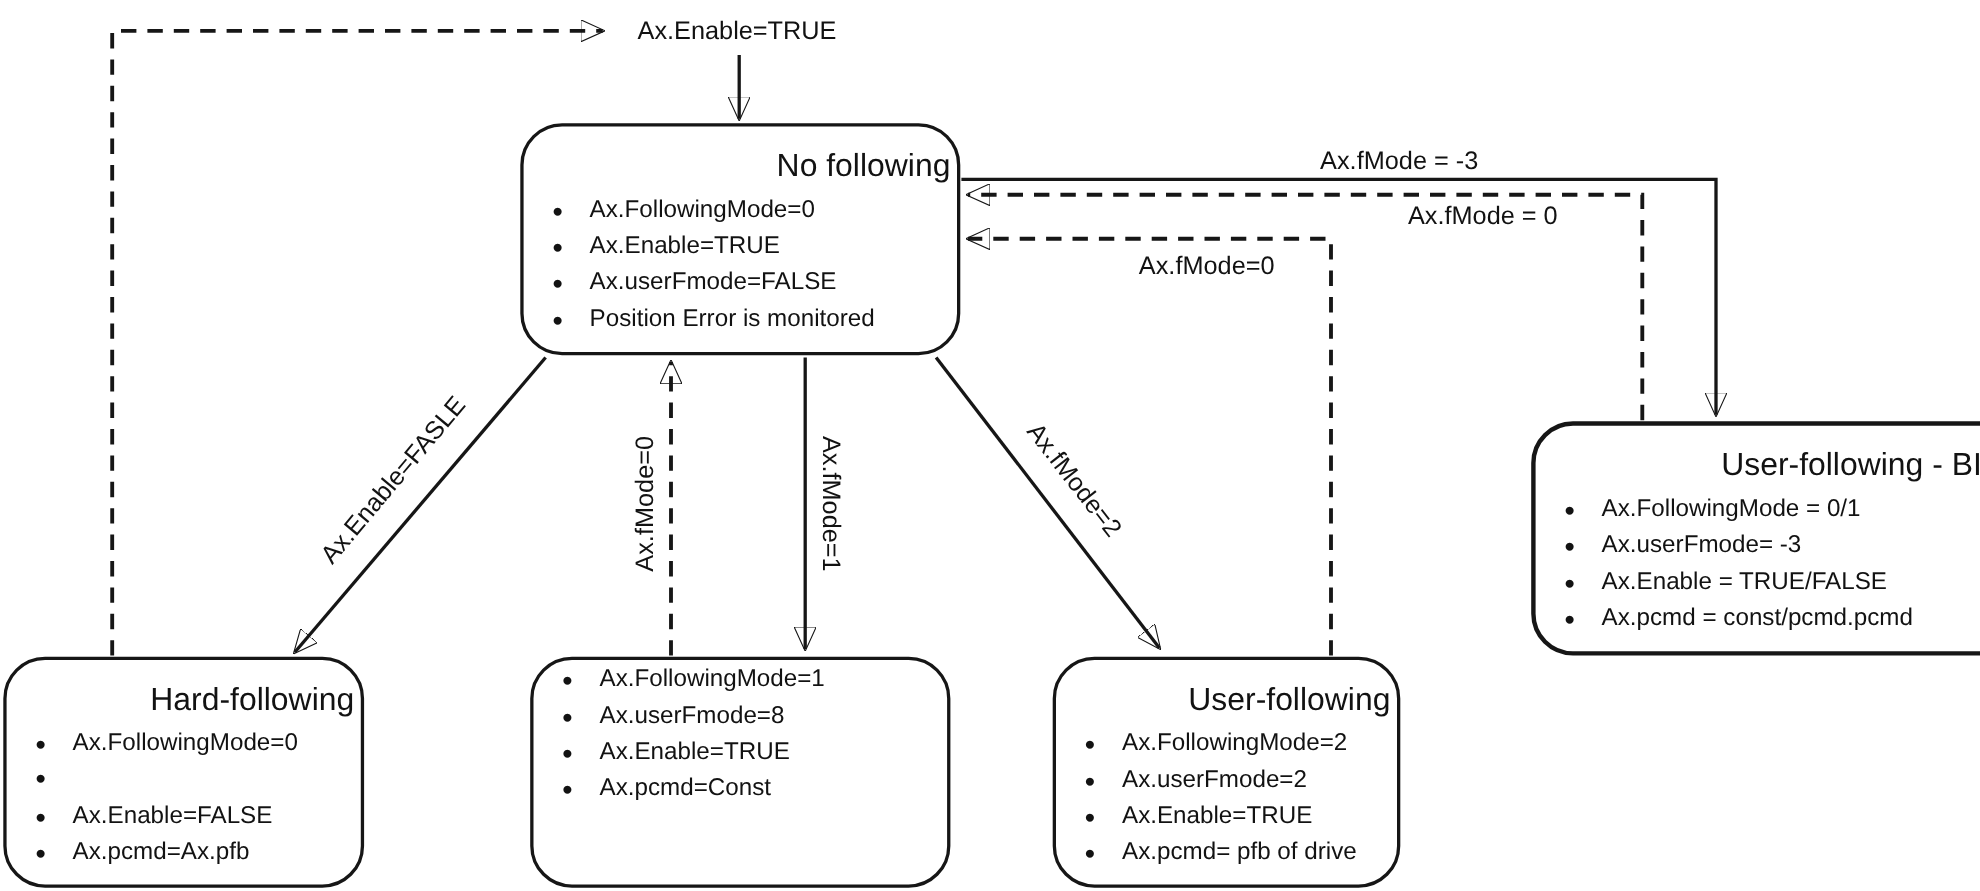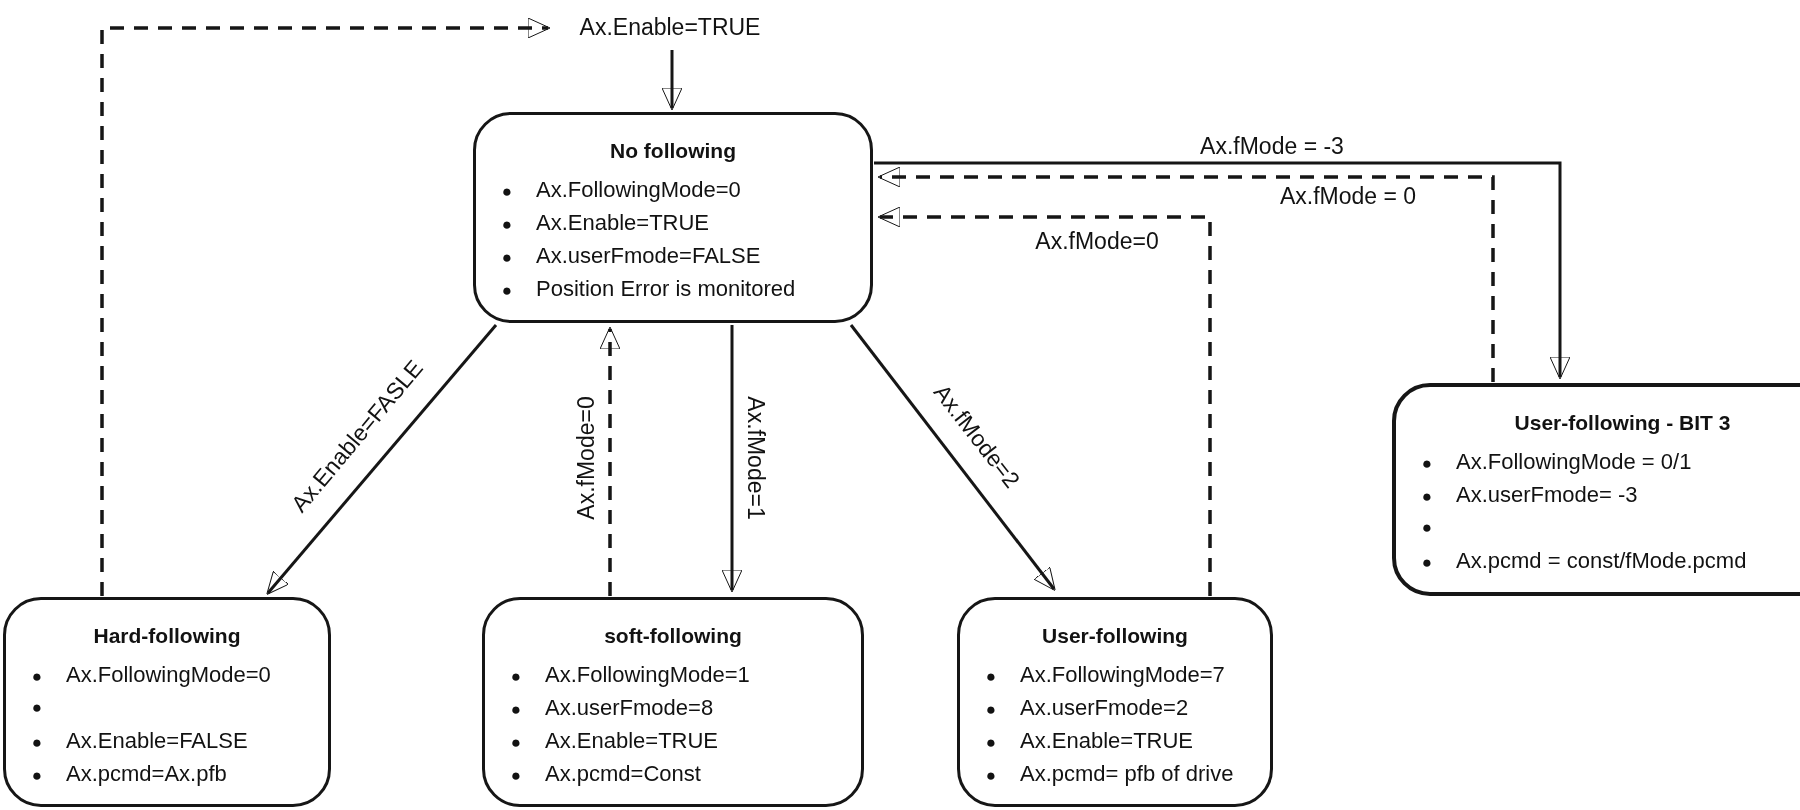--- a/index.html
+++ b/index.html
@@ -11,21 +11,21 @@
   svg.arrows path { fill:none; stroke:#161616; }
   svg.arrows path.solid  { stroke-width:3; }
   svg.arrows path.dashed { stroke-width:3.5; stroke-dasharray:14 10; }
 
   .state-box {
     position:absolute; box-sizing:border-box; background:#ffffff;
     border:3px solid #161616; border-radius:38px;
   }
   .state-box.thick { border-width:4px; }
   .state-title {
-    text-align:center; font-weight:bold; font-size:21px; line-height:32px;
+    text-align:right; font-weight:normal; font-size:29px; line-height:32px;
     margin:20px 6px 6px 6px; white-space:nowrap;
   }
   .bullet-row { display:flex; align-items:baseline; height:33px; line-height:33px; font-size:22px; }
   .bullet-dot { flex:0 0 36px; text-align:right; font-size:17px; }
   .bullet-text { padding-left:24px; white-space:nowrap; }
 
   .edge-label {
     position:absolute; white-space:nowrap; font-size:23px; line-height:26px;
     transform:translate(-50%,-50%); background:transparent;
   }
@@ -98,21 +98,20 @@
       <span class="bullet-dot">●</span>
       <span class="bullet-text">Ax.Enable=FALSE</span>
     </div>
     <div class="bullet-row">
       <span class="bullet-dot">●</span>
       <span class="bullet-text">Ax.pcmd=Ax.pfb</span>
     </div>
   </div>
 
   <div class="state-box" style="left:482px; top:597px; width:382px; height:210px;">
-    <div class="state-title">soft-following</div>
     <div class="bullet-row">
       <span class="bullet-dot">●</span>
       <span class="bullet-text">Ax.FollowingMode=1</span>
     </div>
     <div class="bullet-row">
       <span class="bullet-dot">●</span>
       <span class="bullet-text">Ax.userFmode=8</span>
     </div>
     <div class="bullet-row">
       <span class="bullet-dot">●</span>
@@ -121,21 +120,21 @@
     <div class="bullet-row">
       <span class="bullet-dot">●</span>
       <span class="bullet-text">Ax.pcmd=Const</span>
     </div>
   </div>
 
   <div class="state-box" style="left:957px; top:597px; width:316px; height:210px;">
     <div class="state-title">User-following</div>
     <div class="bullet-row">
       <span class="bullet-dot">●</span>
-      <span class="bullet-text">Ax.FollowingMode=7</span>
+      <span class="bullet-text">Ax.FollowingMode=2</span>
     </div>
     <div class="bullet-row">
       <span class="bullet-dot">●</span>
       <span class="bullet-text">Ax.userFmode=2</span>
     </div>
     <div class="bullet-row">
       <span class="bullet-dot">●</span>
       <span class="bullet-text">Ax.Enable=TRUE</span>
     </div>
     <div class="bullet-row">
@@ -149,24 +148,25 @@
     <div class="bullet-row">
       <span class="bullet-dot">●</span>
       <span class="bullet-text">Ax.FollowingMode = 0/1</span>
     </div>
     <div class="bullet-row">
       <span class="bullet-dot">●</span>
       <span class="bullet-text">Ax.userFmode= -3</span>
     </div>
     <div class="bullet-row">
       <span class="bullet-dot">●</span>
+      <span class="bullet-text">Ax.Enable = TRUE/FALSE</span>
     </div>
     <div class="bullet-row">
       <span class="bullet-dot">●</span>
-      <span class="bullet-text">Ax.pcmd = const/fMode.pcmd</span>
+      <span class="bullet-text">Ax.pcmd = const/pcmd.pcmd</span>
     </div>
   </div>
 
   <div class="edge-label" style="left:670px; top:27px;">Ax.Enable=TRUE</div>
 
   <div class="edge-label rot-m50" style="left:357px; top:436px;">Ax.Enable=FASLE</div>
 
   <div class="edge-label rot-m90" style="left:586px; top:458px;">Ax.fMode=0</div>
 
   <div class="edge-label rot-p90" style="left:756px; top:458px;">Ax.fMode=1</div>

